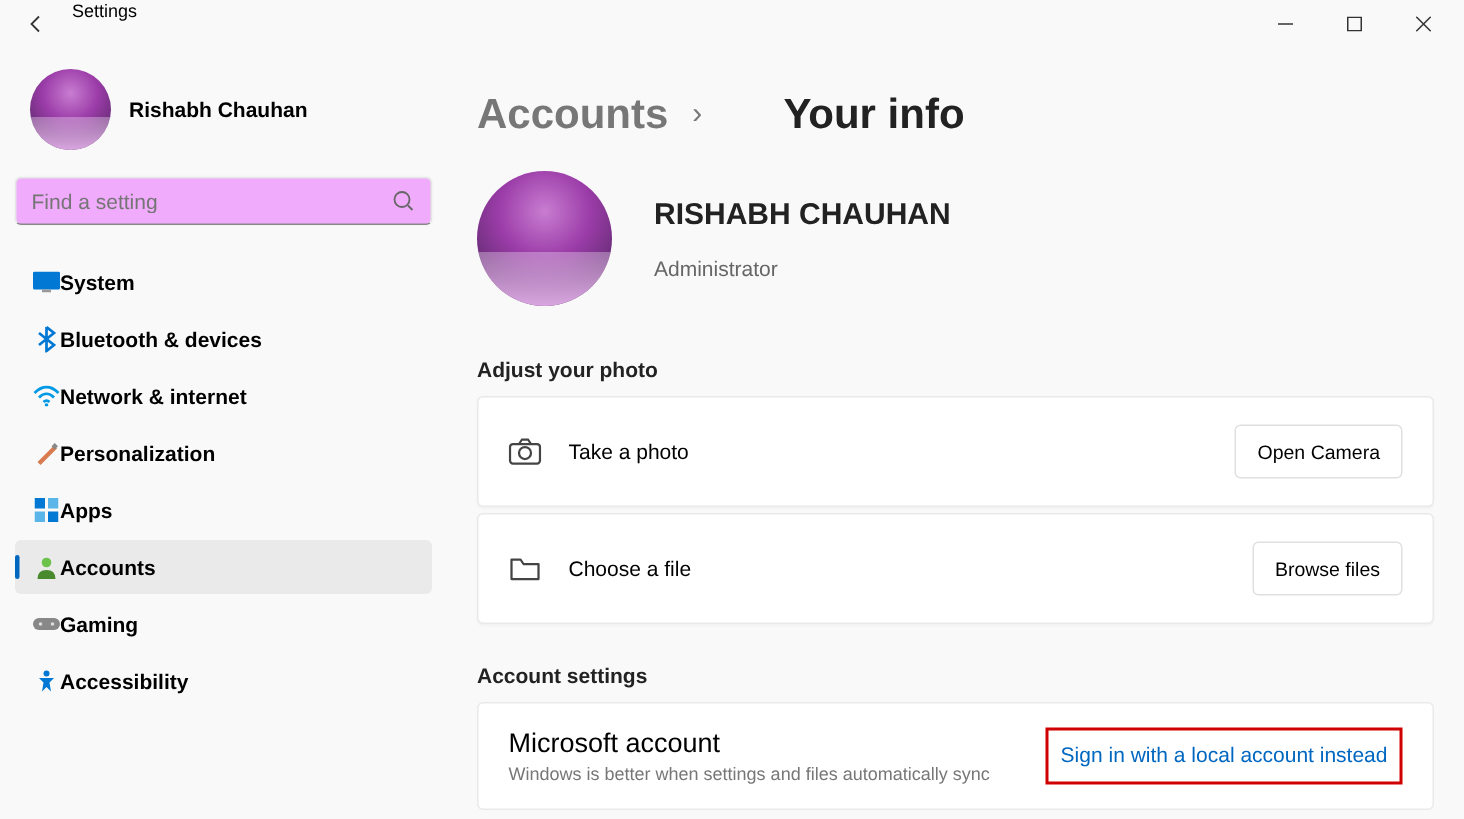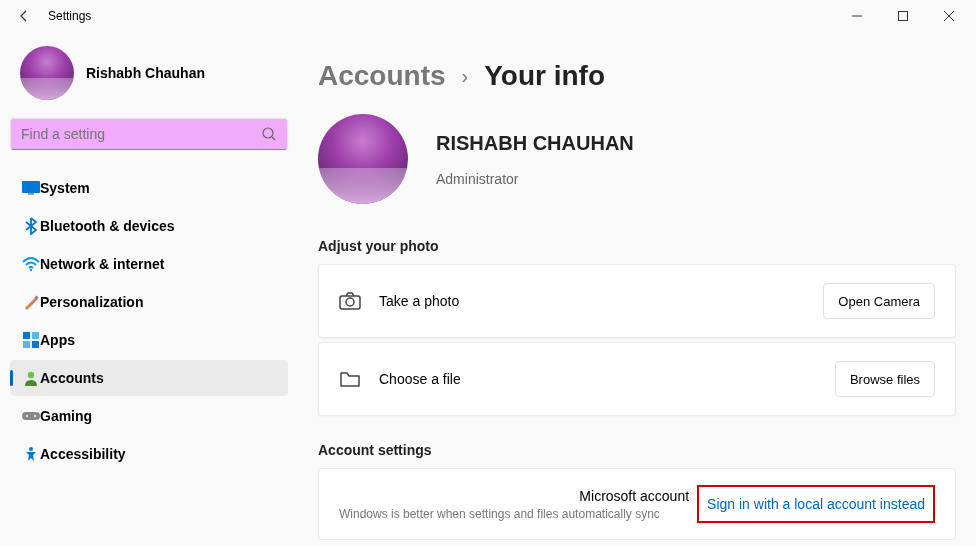--- a/index.html
+++ b/index.html
@@ -1,19 +1,19 @@
 <!DOCTYPE html>
 <html><head>
   <meta charset="utf-8">
   <style>
     * { margin: 0; padding: 0; box-sizing: border-box; font-family: "Segoe UI", -apple-system, sans-serif; }
     body { background: #f9f9f9; width: 976px; height: 546px; overflow: hidden; display: flex; flex-direction: column; }
 
     
-    .title-bar { height: 32px; display: flex; align-items: center; padding: 0 4px; }
+    .title-bar { height: 32px; display: flex; align-items: flex-start; padding: 0 4px; }
     .back-btn { width: 40px; height: 32px; display: flex; align-items: center; justify-content: center; cursor: pointer; }
     .title-text { font-size: 12px; margin-left: 4px; flex: 1; }
     .window-controls { display: flex; gap: 0; }
     .win-btn { width: 46px; height: 32px; display: flex; align-items: center; justify-content: center; cursor: pointer; }
 
     
     .content { flex: 1; display: flex; overflow: hidden; }
 
     
     .sidebar { width: 298px; padding: 8px 10px 0 10px; display: flex; flex-direction: column; }
@@ -28,34 +28,34 @@
     .nav-item { display: flex; align-items: center; gap: 0; height: 36px; padding: 0 12px; border-radius: 4px; font-size: 14px; cursor: pointer; position: relative; font-weight: bold; }
     .nav-item.active { background: #eaeaea; }
     .nav-item.active::before { content: ""; position: absolute; left: 0; top: 10px; bottom: 10px; width: 3px; background: #0067c0; border-radius: 2px; }
     .nav-icon { width: 18px; height: 18px; display: flex; align-items: center; justify-content: center; }
 
     
     .main { flex: 1; padding: 28px 20px 0 20px; overflow-y: auto; }
     .breadcrumb { display: flex; align-items: center; gap: 16px; margin-bottom: 22px; }
     .bc-parent { font-size: 28px; font-weight: 600; color: #777; cursor: pointer; }
     .bc-sep { font-size: 20px; color: #777; }
-    .bc-current { font-size: 28px; font-weight: 600; color: #222; }
+    .bc-current { font-size: 28px; font-weight: 600; color: #222; margin-left: 38px; }
     .hero { display: flex; align-items: center; gap: 28px; margin-bottom: 34px; }
     .hero-avatar { width: 90px; height: 90px; border-radius: 50%; background: radial-gradient(circle at 50% 30%, #c87dd1 0%, #9b3ca8 40%, #6b2e7a 70%); position: relative; overflow: hidden; }
     .hero-avatar::after { content: ""; position: absolute; bottom: 0; left: 0; right: 0; height: 40%; background: linear-gradient(to top, #d9a6e0 0%, rgba(255,255,255,0.3) 100%); }
     .hero-name { font-size: 20px; font-weight: 600; color: #222; }
     .hero-role { font-size: 14px; color: #666; margin-top: 16px; }
     .section-heading { font-size: 14px; font-weight: 600; color: #222; margin-bottom: 10px; }
     .card { background: #fff; border: 1px solid #e9e9e9; border-radius: 4px; padding: 18px 20px; display: flex; align-items: center; gap: 18px; margin-bottom: 4px; box-shadow: 0 1px 2px rgba(0,0,0,0.03); }
     .card-icon { width: 22px; height: 22px; color: #444; display: flex; align-items: center; justify-content: center; }
     .card-title { font-size: 14px; flex: 1; }
     .card-btn { background: #fff; border: 1px solid #e0e0e0; border-radius: 4px; height: 36px; padding: 0 14px; font-size: 13px; cursor: pointer; }
     .settings-card { background: #fff; border: 1px solid #e9e9e9; border-radius: 4px; padding: 16px 20px; display: flex; align-items: center; }
     .settings-left { flex: 1; }
-    .settings-title { font-size: 14px; margin-bottom: 3px; text-align: right; }
+    .settings-title { font-size: 18px; margin-bottom: 3px; }
     .settings-sub { font-size: 12px; color: #777; }
     .link-box { border: 2px solid #d10000; padding: 8px 8px; margin-left: 8px; }
     .link { color: #0067c0; font-size: 14px; cursor: pointer; }
     .spacer { height: 22px; }
   </style>
 </head>
 <body>
 
 <div class="title-bar">
   <div class="back-btn">

